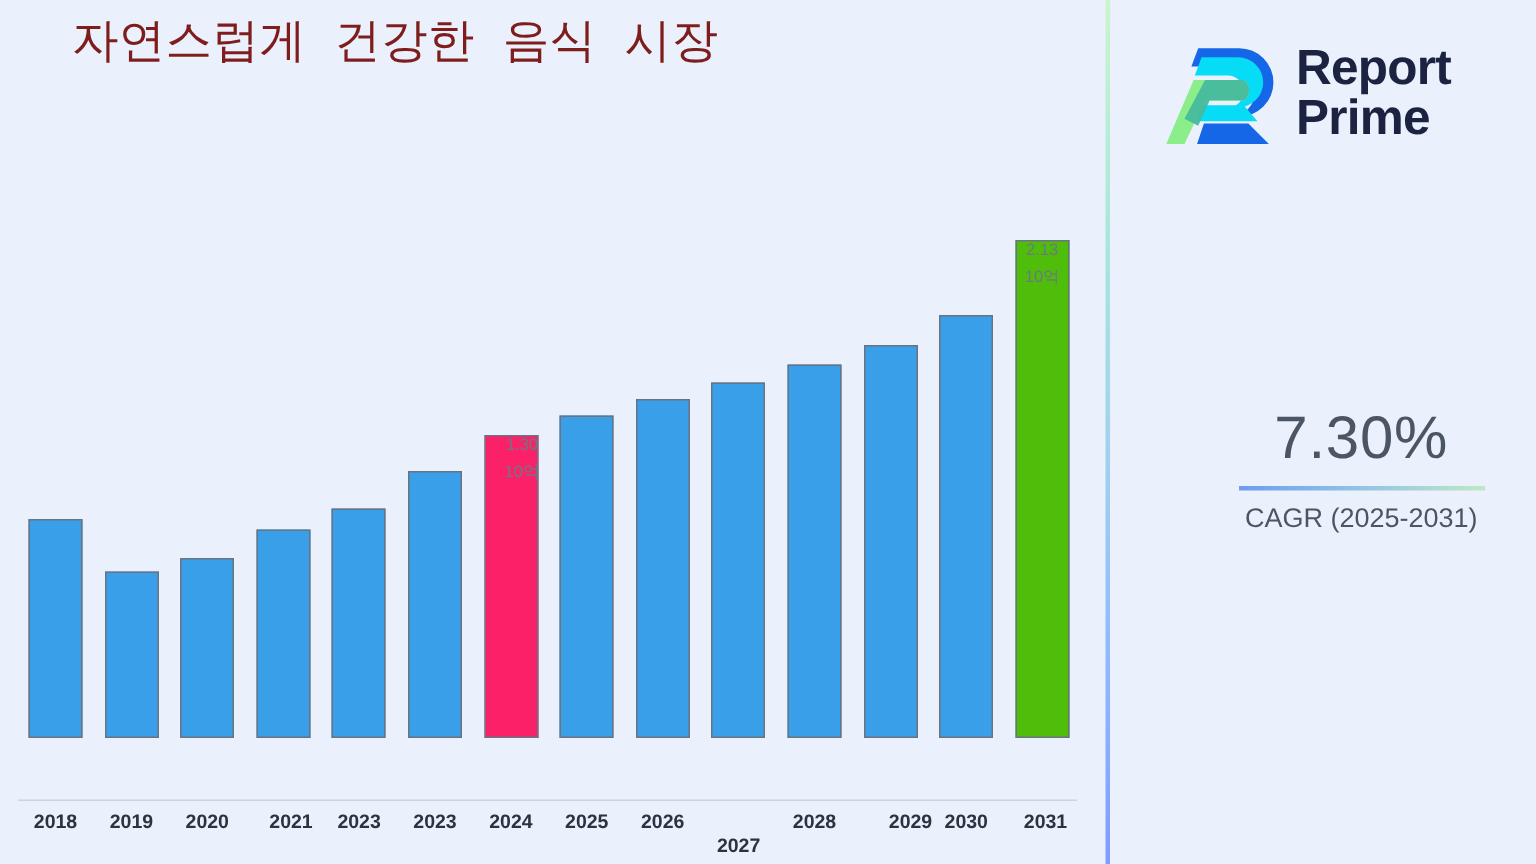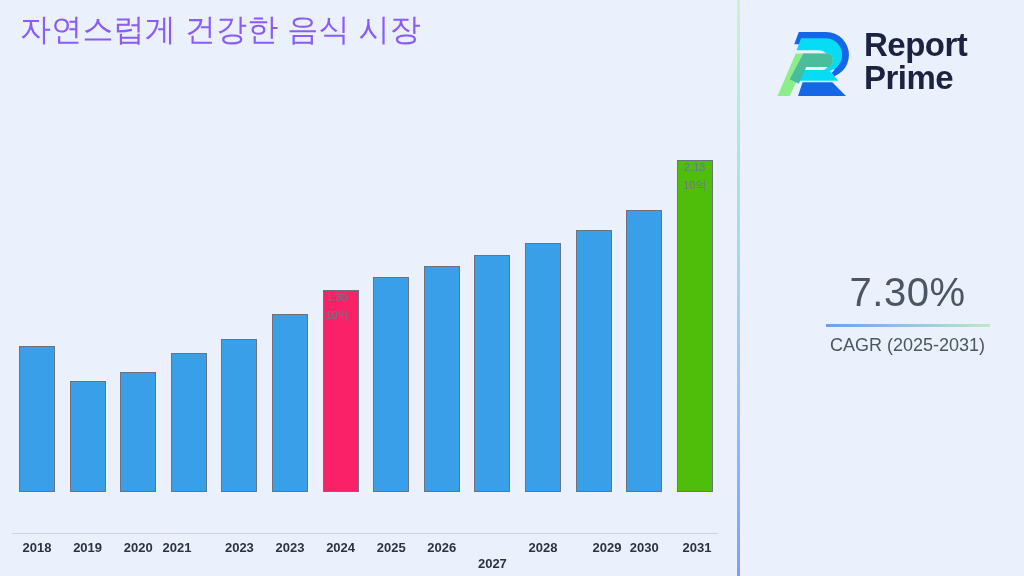--- a/index.html
+++ b/index.html
@@ -19,28 +19,29 @@
   #chart-panel {
     position: absolute;
     left: 0;
     top: 0;
     width: 738px;
     height: 576px;
   }
 
   #chart-title {
     position: absolute;
-    left: 20px;
+    left: 48px;
     top: 8px;
     font-size: 31px;
     line-height: 44px;
-    color: #8b5cf6;
+    color: #7f1d1d;
     font-weight: 400;
     white-space: nowrap;
     letter-spacing: 0.2px;
+    font-family: Liberation Mono, monospace;
   }
 
   
   #plot {
     position: absolute;
     left: 0;
     top: 0;
     width: 738px;
     height: 534px;
   }
@@ -168,33 +169,33 @@
         <div class="bar highlight-pink" style="left: 322.6px; width: 36px; height: 202.468px;"></div>
         <div class="bar" style="left: 373.2px; width: 36px; height: 214.928px;"></div>
         <div class="bar" style="left: 423.8px; width: 36px; height: 225.83px;"></div>
         <div class="bar" style="left: 474.4px; width: 36px; height: 236.732px;"></div>
         <div class="bar" style="left: 525px; width: 36px; height: 249.191px;"></div>
         <div class="bar" style="left: 575.6px; width: 36px; height: 261.651px;"></div>
         <div class="bar" style="left: 626.2px; width: 36px; height: 281.898px;"></div>
         <div class="bar highlight-green" style="left: 676.8px; width: 36px; height: 331.736px;"></div>
       </div>
     <div id="labels-layer">
-        <div class="bar-label" style="left: 301px; top: 287.532px;">1.30
+        <div class="bar-label" style="left: 312px; top: 287.532px;">1.30
 10억</div>
         <div class="bar-label" style="left: 658.8px; top: 158.264px;">2.13
 10억</div>
       </div>
     <div id="axis-line"></div>
   </div>
 
   <div id="xticks-layer">
       <div class="x-tick" style="left: 9px;">2018</div>
       <div class="x-tick" style="left: 59.6px;">2019</div>
       <div class="x-tick" style="left: 110.2px;">2020</div>
-      <div class="x-tick" style="left: 149px;">2021</div>
+      <div class="x-tick" style="left: 166px;">2021</div>
       <div class="x-tick" style="left: 211.4px;">2023</div>
       <div class="x-tick" style="left: 262px;">2023</div>
       <div class="x-tick" style="left: 312.6px;">2024</div>
       <div class="x-tick" style="left: 363.2px;">2025</div>
       <div class="x-tick" style="left: 413.8px;">2026</div>
       <div class="x-tick" style="left: 464.4px; margin-top: 16px;">2027</div>
       <div class="x-tick" style="left: 515px;">2028</div>
       <div class="x-tick" style="left: 579px;">2029</div>
       <div class="x-tick" style="left: 616.2px;">2030</div>
       <div class="x-tick" style="left: 669px;">2031</div>

